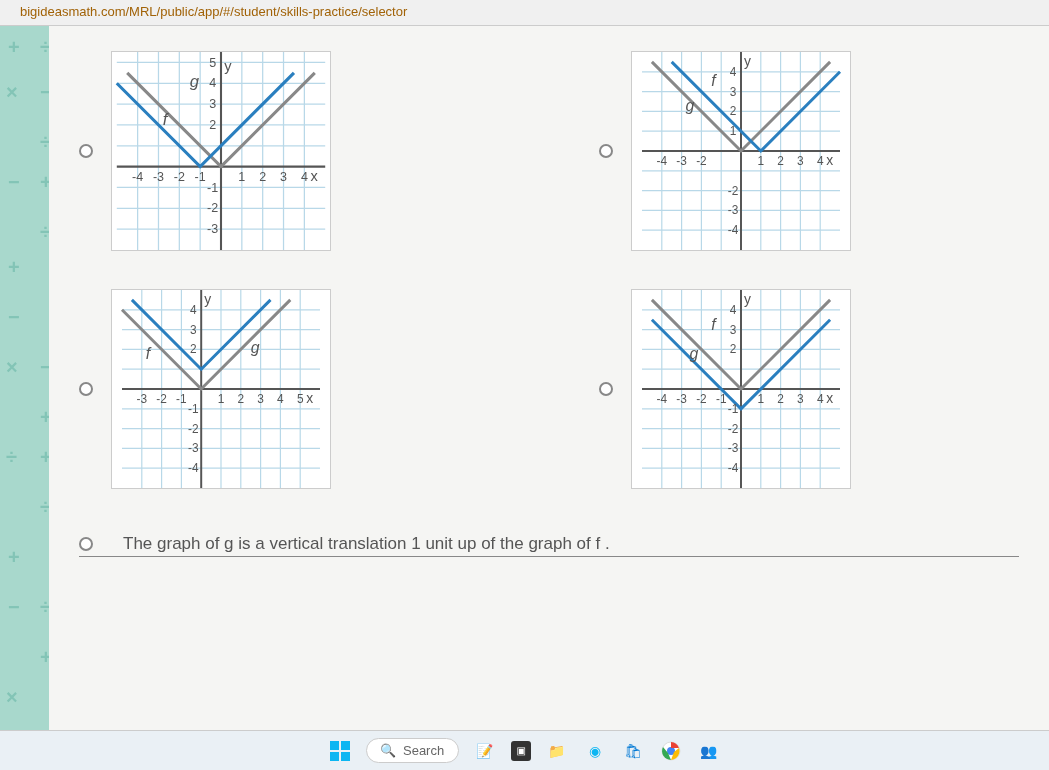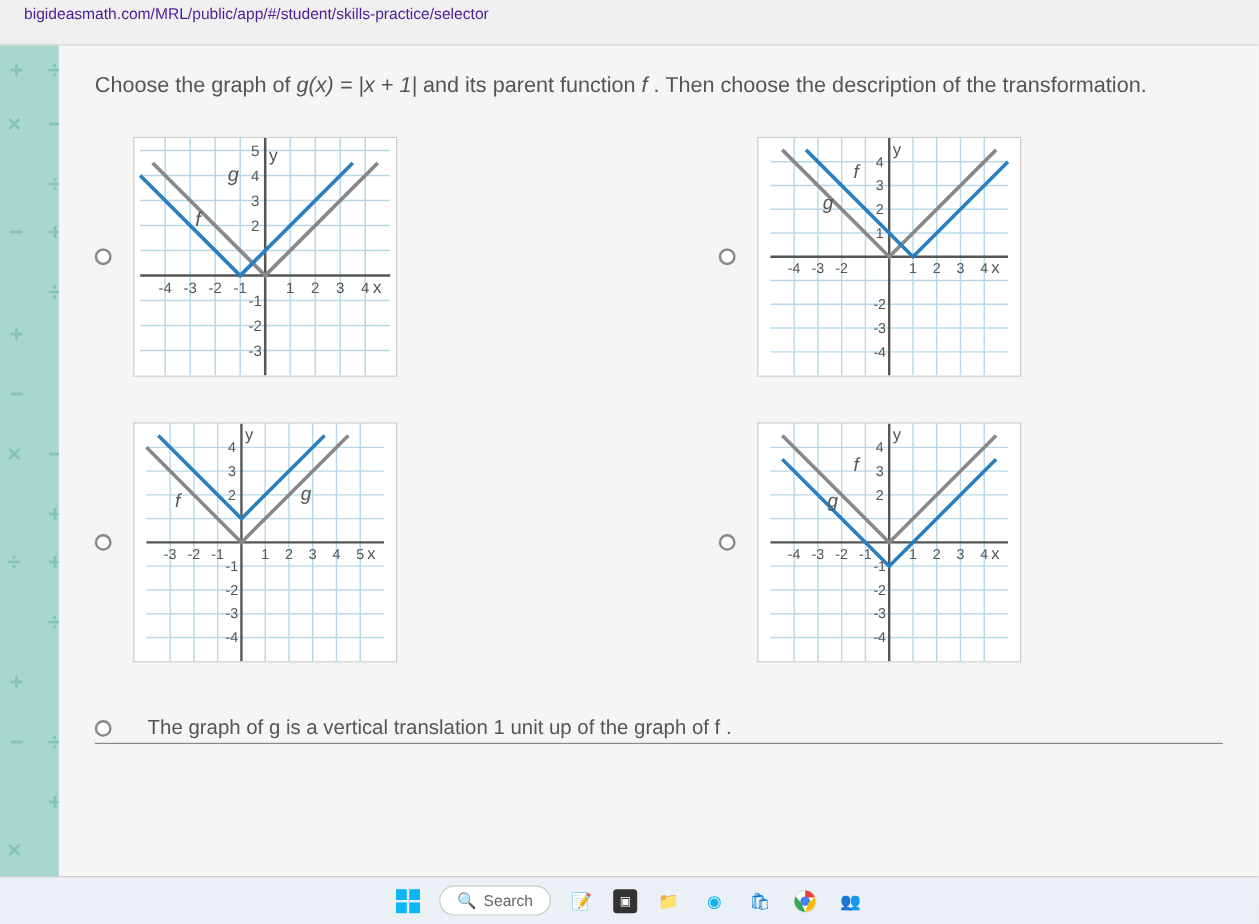--- a/index.html
+++ b/index.html
@@ -5,23 +5,23 @@
 * { margin: 0; padding: 0; box-sizing: border-box; }
 body {
   width: 1049px;
   height: 770px;
   font-family: Arial, sans-serif;
   background: #e8e8e8;
   overflow: hidden;
   position: relative;
 }
 .addr-bar {
-  height: 38px;
+  height: 26px;
   background: #f0f0f0;
-  color: #4c1d95;
+  color: #a16207;
   font-size: 13px;
   padding: 4px 20px;
   border-bottom: 1px solid #ccc;
 }
 .page {
   display: flex;
   height: 714px;
 }
 .sidebar {
   width: 70px;
@@ -163,23 +163,20 @@
       <span class="sym" style="top:470px;left:40px">÷</span>
       <span class="sym" style="top:520px;left:8px">+</span>
       <span class="sym" style="top:570px;left:8px">−</span>
       <span class="sym" style="top:570px;left:40px">÷</span>
       <span class="sym" style="top:620px;left:40px">+</span>
       <span class="sym" style="top:660px;left:6px">×</span>
     </div>
   </div>
 
   <div class="content">
-    <div class="question">
-      <span>Choose the graph of </span><span class="math">g(x) = |x + 1|</span><span> and its parent function </span><span class="math">f</span><span> . Then choose the description of the transformation.</span>
-    </div>
 
     <div class="options-grid">
 
       <div class="option">
         <div class="radio"></div>
         <div class="graph">
           <svg viewBox="-5 -5.5 10 9.5">
             <g stroke="#b8d8e8" stroke-width="0.06">
               <line x1="-5" y1="-5" x2="5" y2="-5"></line>
                 <line x1="-5" y1="-4" x2="5" y2="-4"></line>

